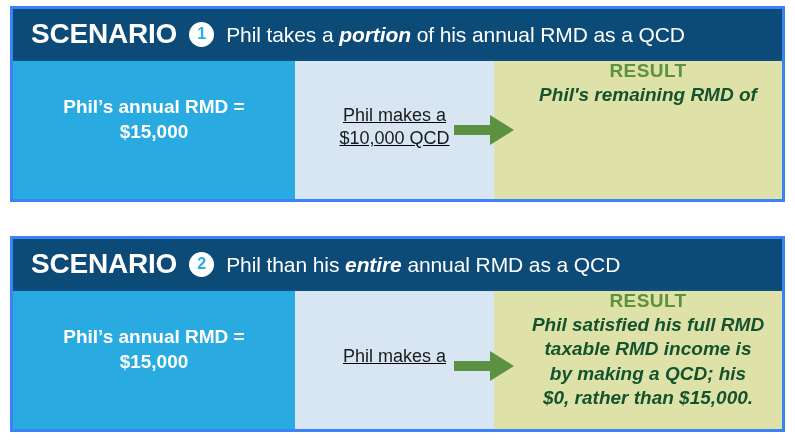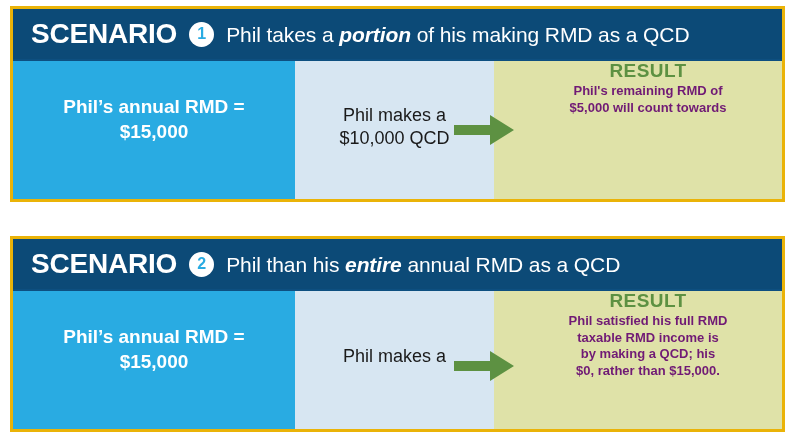--- a/index.html
+++ b/index.html
@@ -20,21 +20,21 @@
     box-sizing: border-box;
     padding: 6px 10px 8px 10px;
     display: flex;
     flex-direction: column;
     justify-content: space-between;
     background: #ffffff;
   }
 
   
   .card {
-    border: 3px solid #eab308;
+    border: 3px solid #3b82f6;
     box-sizing: border-box;
     display: flex;
     flex-direction: column;
     background: #0d4f80;
     width: 775px;
     height: 196px;
     position: relative;
   }
 
   
@@ -113,20 +113,21 @@
     background: #d7e6f2;
     width: 199px;
     flex: 0 0 199px;
     display: flex;
     align-items: center;
     justify-content: center;
     text-align: center;
     box-sizing: border-box;
     padding: 0 8px 6px 8px;
     position: relative;
+    text-decoration: underline;
   }
   .qcd-text {
     color: #1a1a1a;
     font-size: 18px;
     font-weight: normal;
     line-height: 1.28;
   }
 
   .col-result {
     background: #dfe2a8;
@@ -142,24 +143,25 @@
   }
   .result-title {
     color: #5d9142;
     font-size: 19px;
     font-weight: bold;
     letter-spacing: 0.4px;
     margin-bottom: 3px;
     line-height: 1;
   }
   .result-text {
-    color: #701a75;
-    font-size: 13px;
+    color: #14532d;
+    font-size: 19px;
     font-weight: bold;
     line-height: 1.28;
+    font-style: italic;
   }
 
   
   .arrow {
     position: absolute;
     left: -40px;
     top: 50%;
     transform: translateY(-50%);
     width: 62px;
     height: 34px;
@@ -170,21 +172,21 @@
 </head>
 <body>
 
 <div class="page">
 
   <div class="card card1">
 
     <div class="card-header">
       <span class="scenario-word">SCENARIO</span>
       <span class="badge">1</span>
-      <span class="header-desc"><span>Phil takes a </span><em>portion</em><span> of his making RMD as a QCD</span></span>
+      <span class="header-desc"><span>Phil takes a </span><em>portion</em><span> of his annual RMD as a QCD</span></span>
     </div>
 
     <div class="card-body">
 
       <div class="col-rmd">
         <div class="rmd-text">
           <div>Phil’s annual RMD =</div>
           <div>$15,000</div>
         </div>
       </div>
@@ -196,21 +198,20 @@
         </div>
       </div>
 
       <div class="col-result">
         <svg class="arrow" viewBox="0 0 62 34">
           <path d="M0 12 L36 12 L36 2 L60 17 L36 32 L36 22 L0 22 Z" fill="#5d9142"></path>
         </svg>
         <div class="result-title">RESULT</div>
         <div class="result-text">
           <div>Phil's remaining RMD of</div>
-          <div>$5,000 will count towards</div>
         </div>
       </div>
 
     </div>
   </div>
 
   <div class="card card2">
 
     <div class="card-header">
       <span class="scenario-word">SCENARIO</span>

